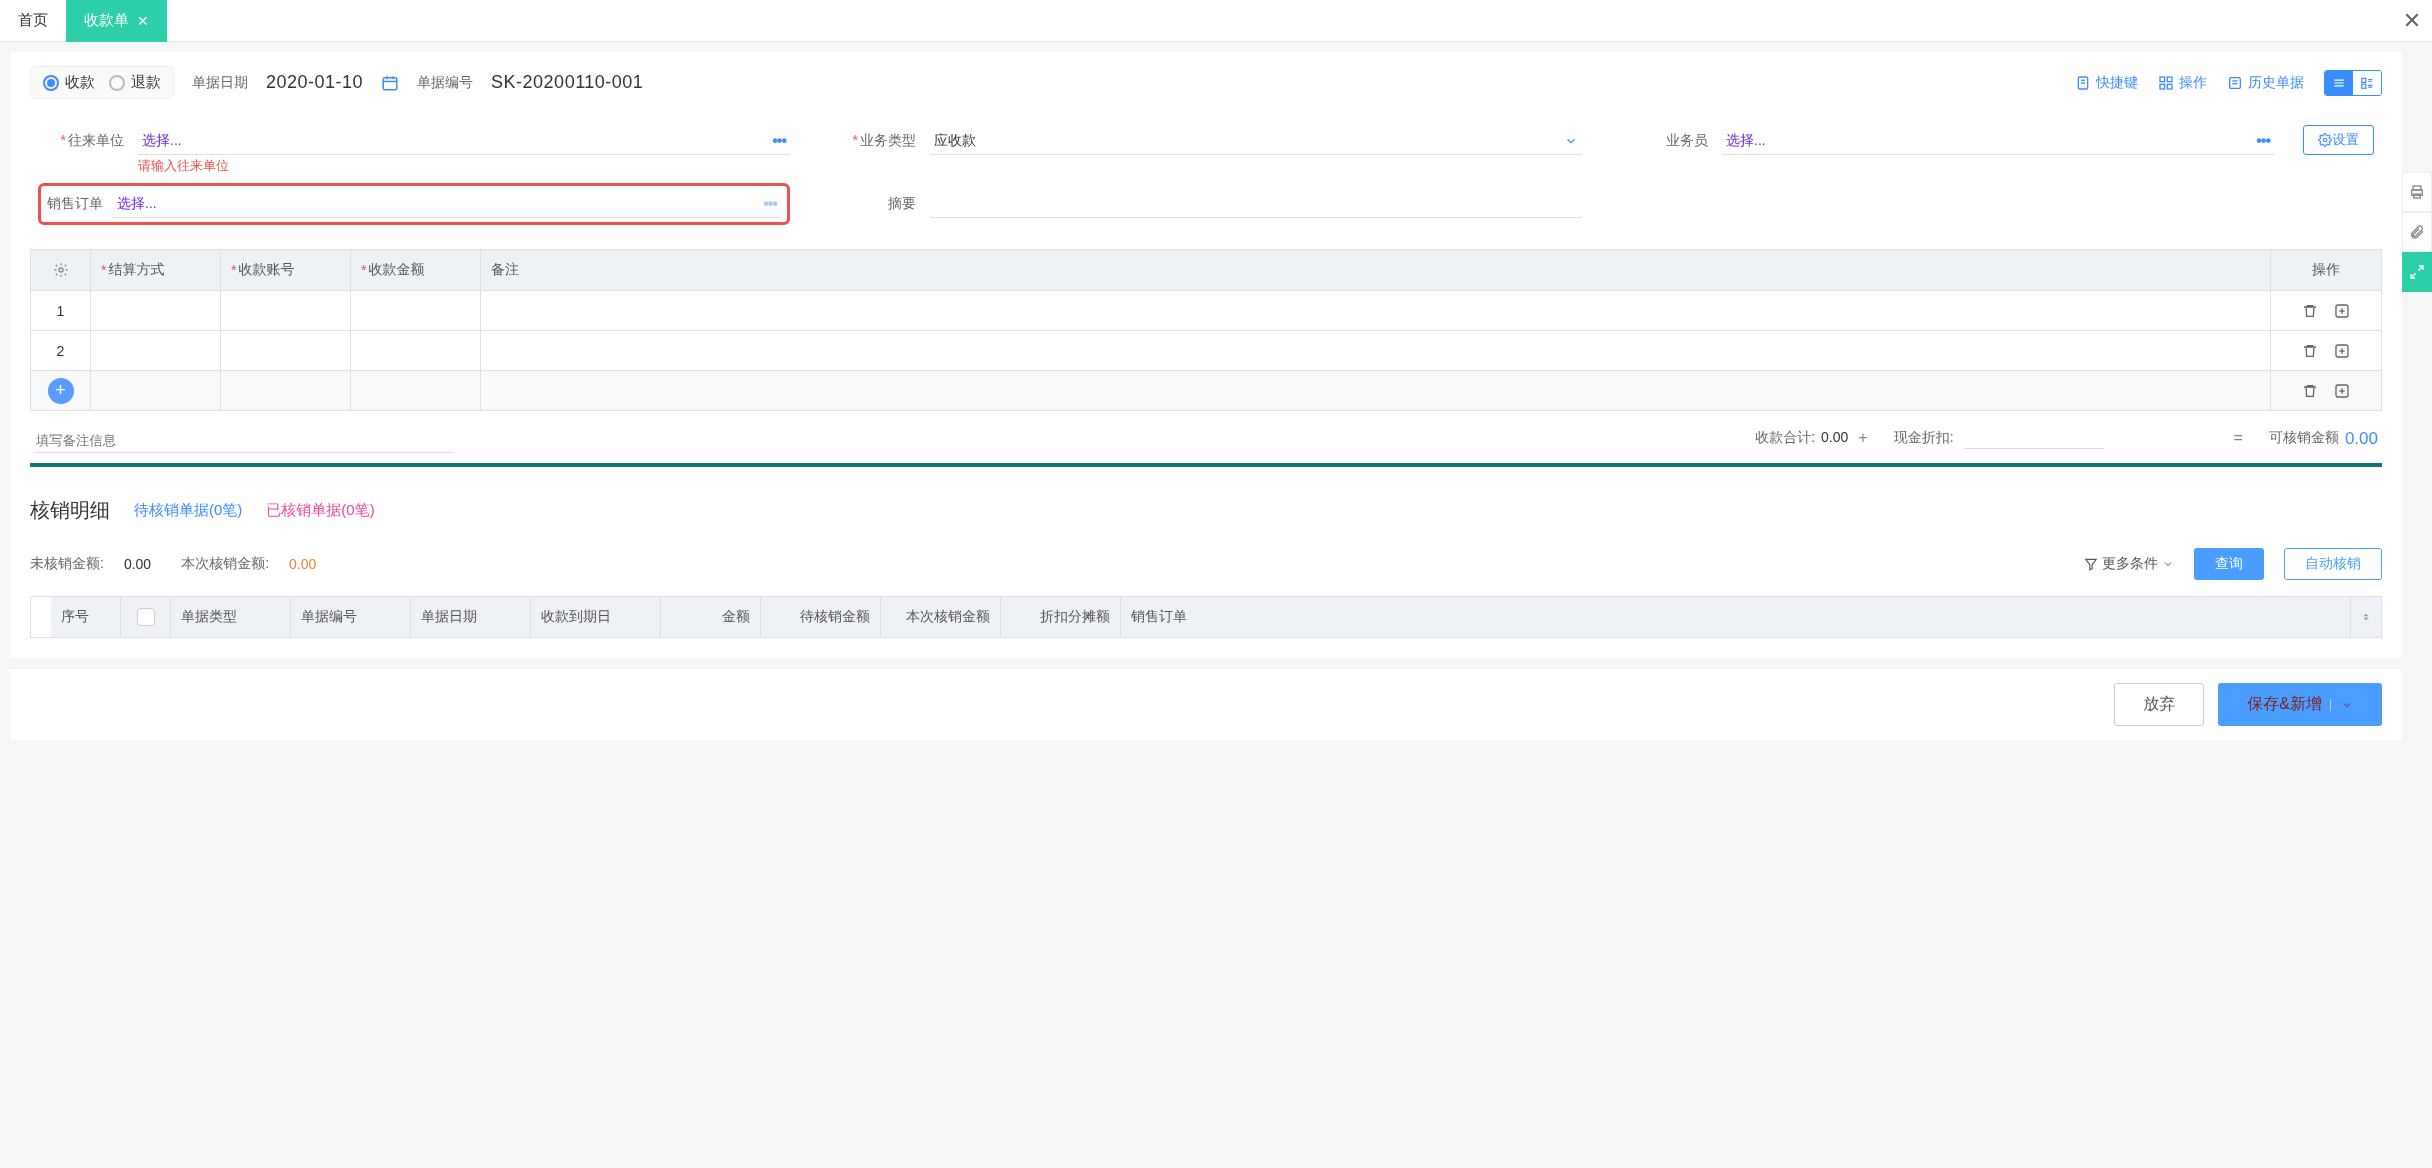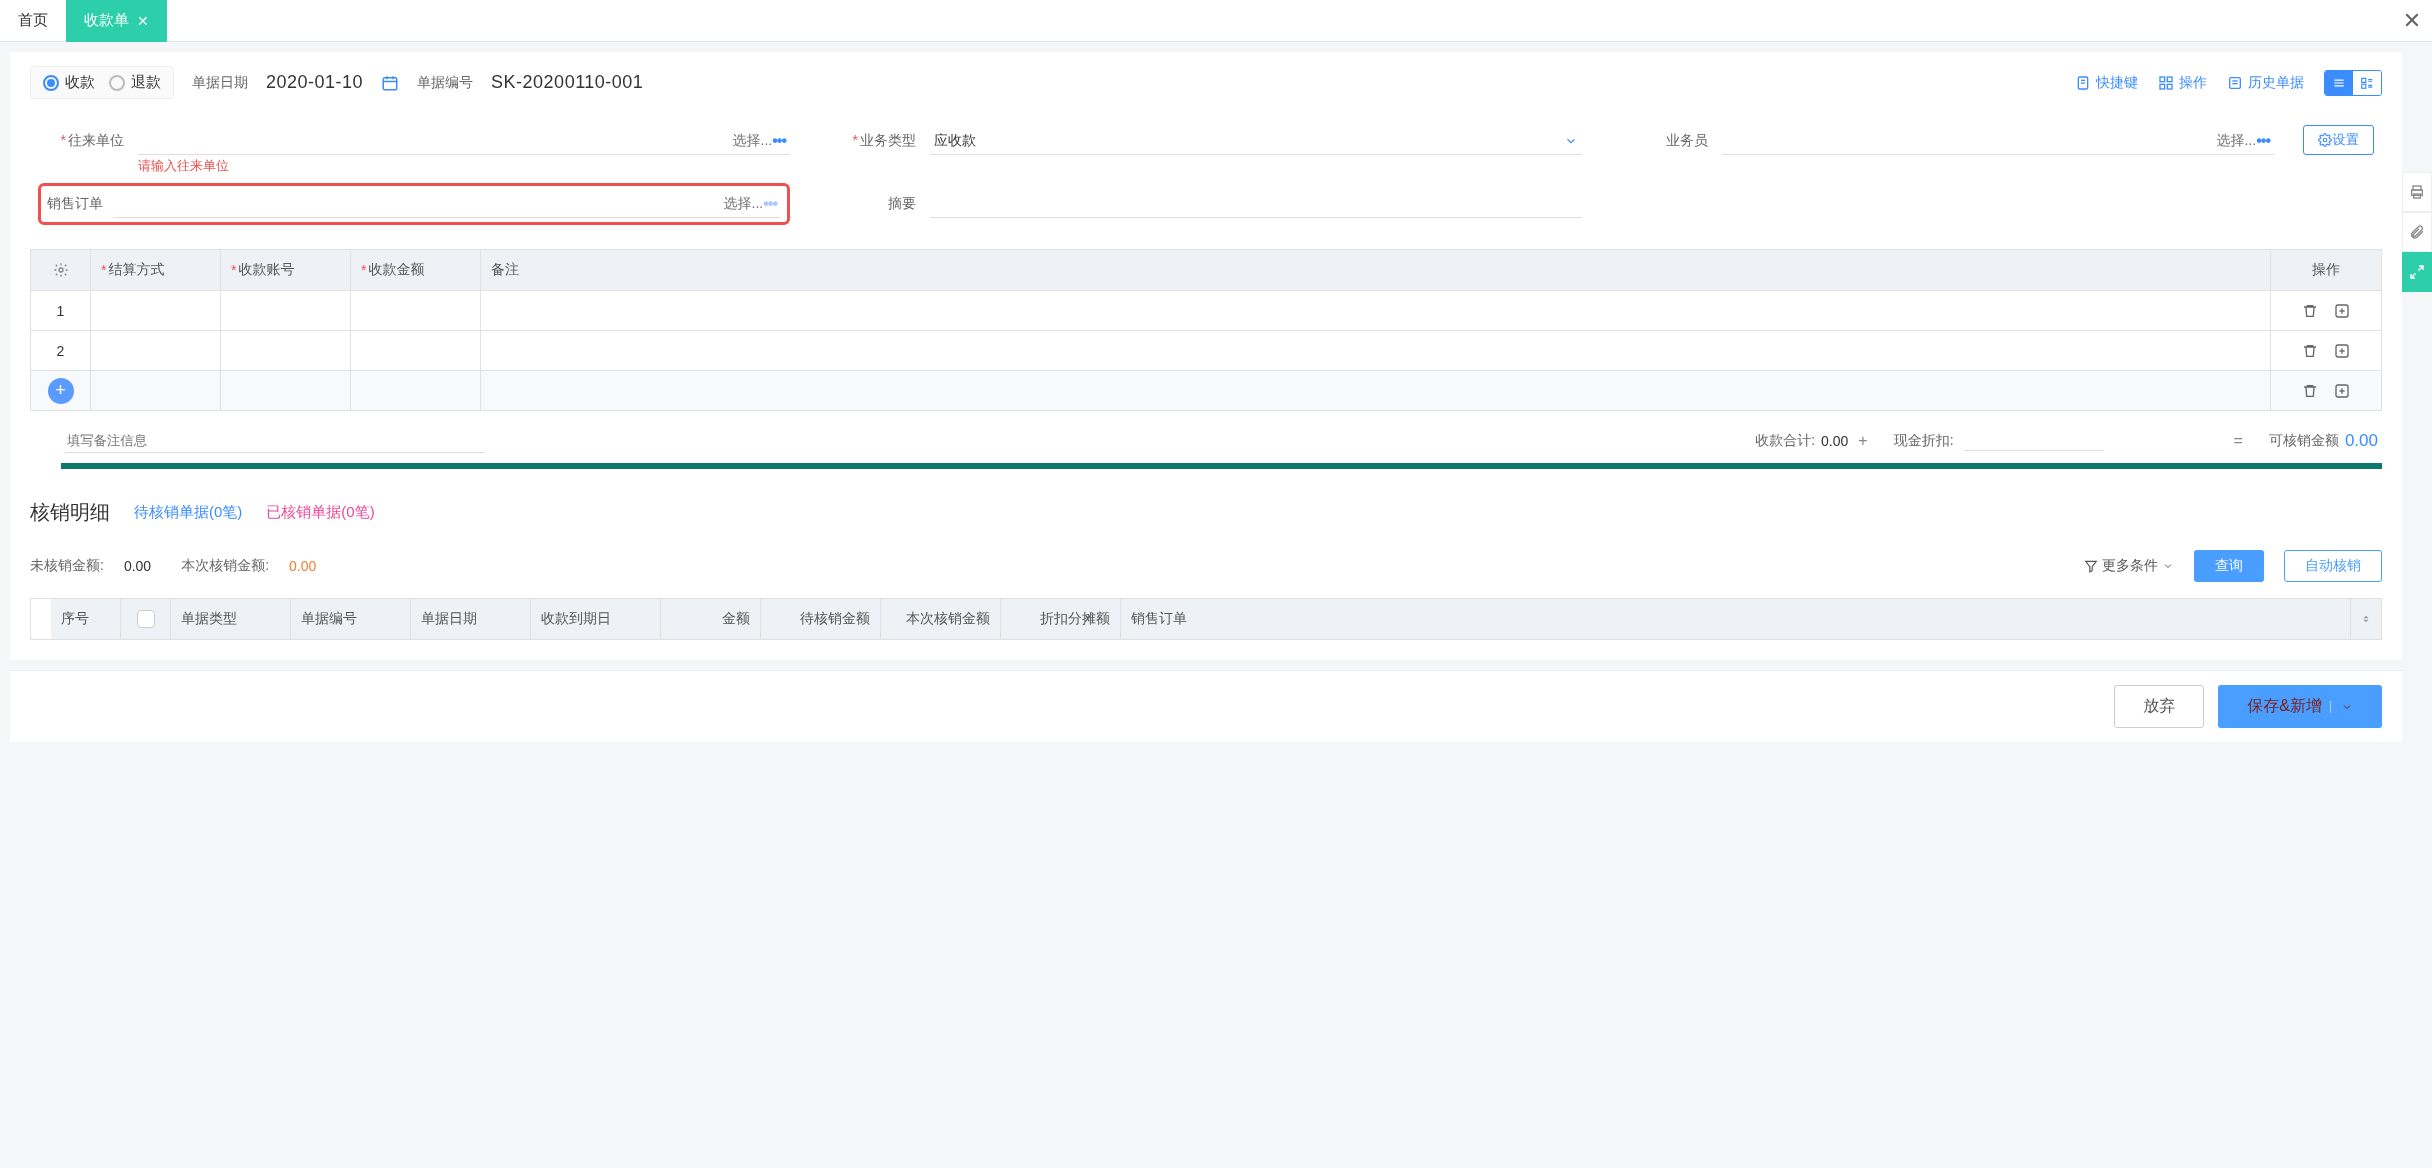--- a/index.html
+++ b/index.html
@@ -31,21 +31,21 @@
 .view-toggle { display: flex; border: 1px solid #3b8cff; border-radius: 3px; overflow: hidden; }
 .view-btn { width: 28px; height: 24px; display: flex; align-items: center; justify-content: center; cursor: pointer; color: #3b8cff; background:#fff; }
 .view-btn.active { background: #3b8cff; color: #fff; }
 
 .form-area { display: grid; grid-template-columns: 1fr 1fr 1fr; column-gap: 40px; row-gap: 28px; padding: 18px 8px 24px 8px; }
 .form-item { display: flex; align-items: center; position: relative; }
 .form-item .flabel { width: 100px; text-align: right; padding-right: 14px; color: #666; font-size:14px; }
 .form-item .req { color: #f05050; margin-right: 2px; }
 .form-item .fcontrol { flex: 1; border-bottom: 1px solid #ddd; display: flex; align-items: center; min-height: 28px; padding: 2px 4px; }
 .form-item .fcontrol .val { flex: 1; color: #333; }
-.form-item .fcontrol .ph { color: #737373; text-align: right; }
+.form-item .fcontrol .ph { color: #6d28d9; }
 .form-item .fcontrol .more { color: #3b8cff; font-size: 16px; cursor: pointer; font-weight: bold; letter-spacing: -1px; }
 .form-item .fcontrol .chev { color: #3b8cff; font-size: 14px; cursor: pointer; }
 .form-item .err-msg { position: absolute; left: 100px; top: 30px; color: #f05050; font-size: 13px; }
 .setting-btn { border: 1px solid #3b8cff; color: #3b8cff; background:#fff; padding: 5px 14px; border-radius: 3px; cursor: pointer; display:flex; align-items:center; margin-left:auto; }
 .form-item.highlight { border: 3px solid #f05050; border-radius: 6px; padding: 4px 6px; }
 
 .grid { border: 1px solid #e0e0e0; }
 .grid-row { display: flex; min-height: 40px; align-items: stretch; }
 .grid-row > div { border-right: 1px solid #e0e0e0; display: flex; align-items: center; padding: 0 10px; }
 .grid-row > div:last-child { border-right: none; }
@@ -56,21 +56,21 @@
 .c-acct { width: 130px; }
 .c-amt { width: 130px; }
 .c-remark { flex: 1; }
 .c-ops { width: 110px; justify-content: center; gap: 16px; }
 .grid .req { color: #f05050; margin-right: 2px; }
 .gear-cell { width: 60px; justify-content: center; }
 .ic-btn { cursor: pointer; color: #666; font-size: 16px; }
 .add-circle { width: 26px; height: 26px; border-radius: 50%; background: #5b9bff; color: #fff; display: flex; align-items: center; justify-content: center; font-size: 18px; cursor: pointer; }
 .grid-foot { background: #f7f9fb; }
 
-.totals-row { display: flex; align-items: center; padding: 18px 4px 10px 4px; border-bottom: 6px solid #0f766e; margin-left: 31px; }
+.totals-row { display: flex; align-items: flex-start; padding: 18px 4px 10px 4px; border-bottom: 4px solid #0f766e; }
 .totals-row .remark-input { flex: 0 0 420px; color: #bbb; border: none; border-bottom: 1px solid #ddd; padding: 4px 2px; background:transparent; }
 .totals-row .spacer { flex: 1; }
 .totals-row .tot-lbl { color: #666; margin: 0 6px 0 16px; }
 .totals-row .tot-val { color: #333; }
 .totals-row .tot-val.blue { color: #3b8cff; font-size: 17px; }
 .totals-row .plus-sign, .totals-row .eq-sign { color: #888; margin: 0 10px; font-size: 16px; }
 .totals-row .disc-line { display:inline-block; width:140px; border-bottom:1px solid #ddd; height:20px; margin-left:4px; }
 
 .section-title { font-size: 20px; color: #333; margin: 30px 0 16px 0; display: flex; align-items: center; gap: 24px; }
 .sub-tabs { display: flex; gap: 24px; font-size: 15px; }

